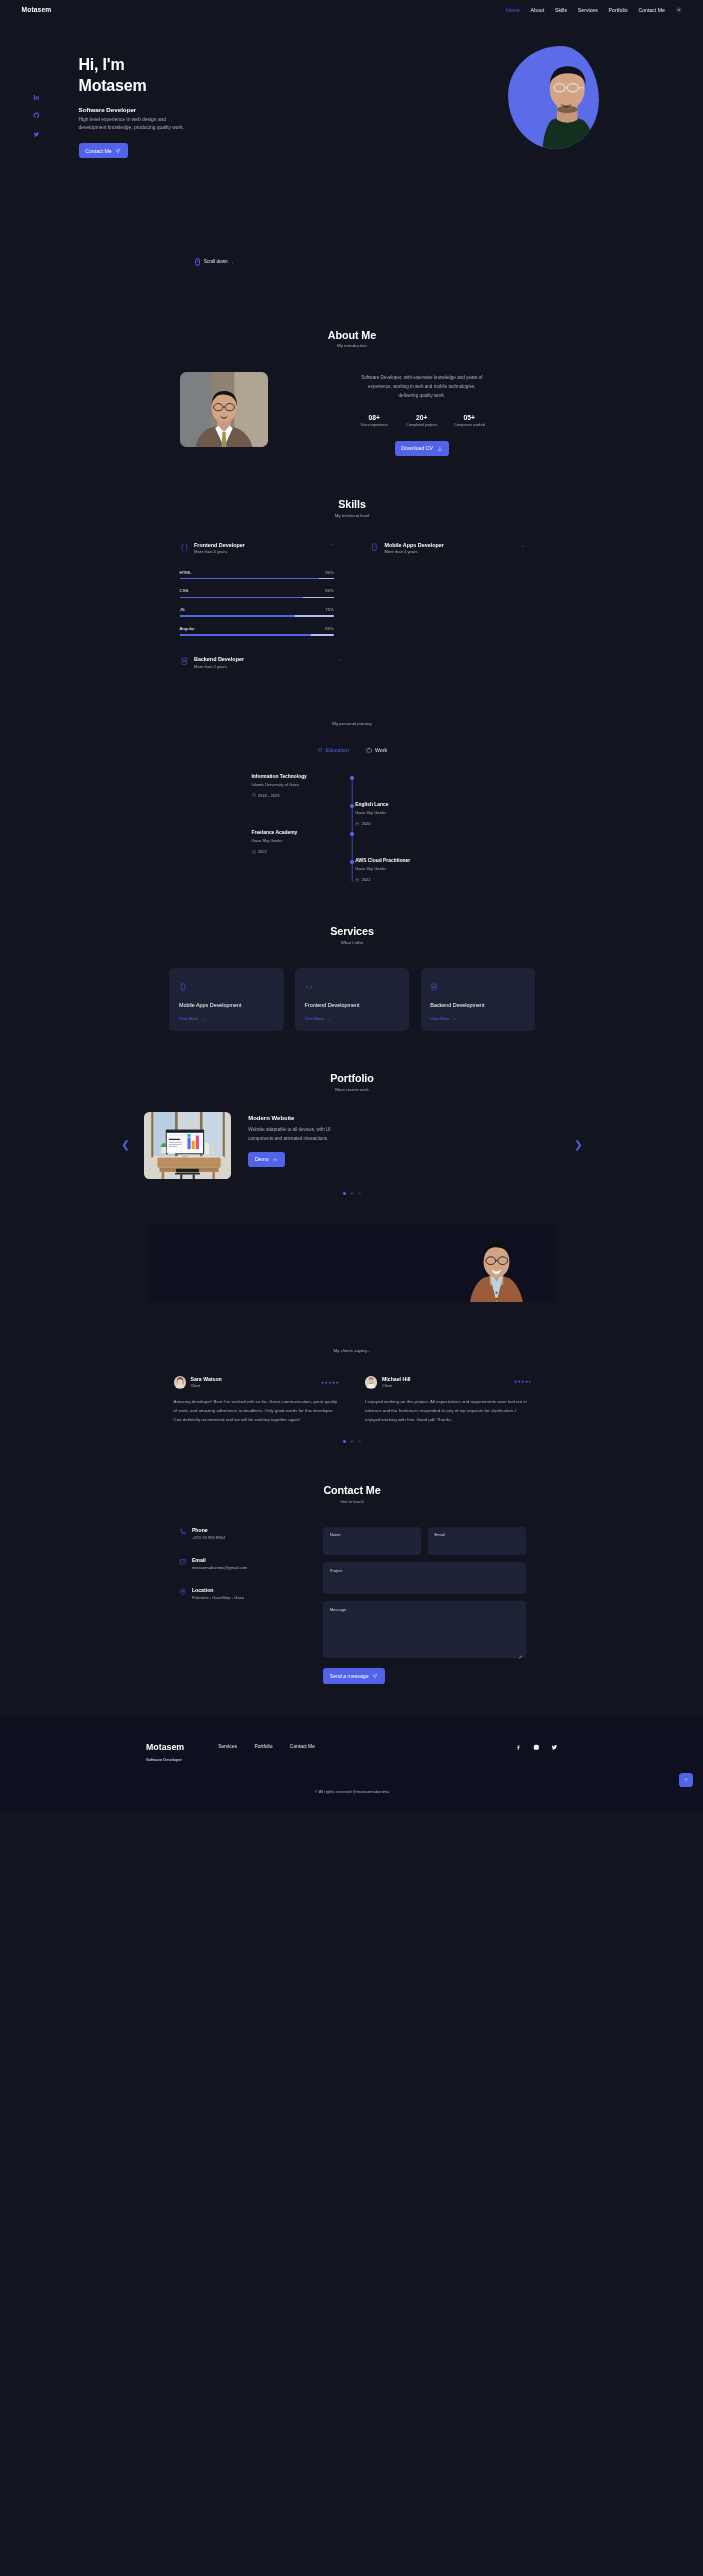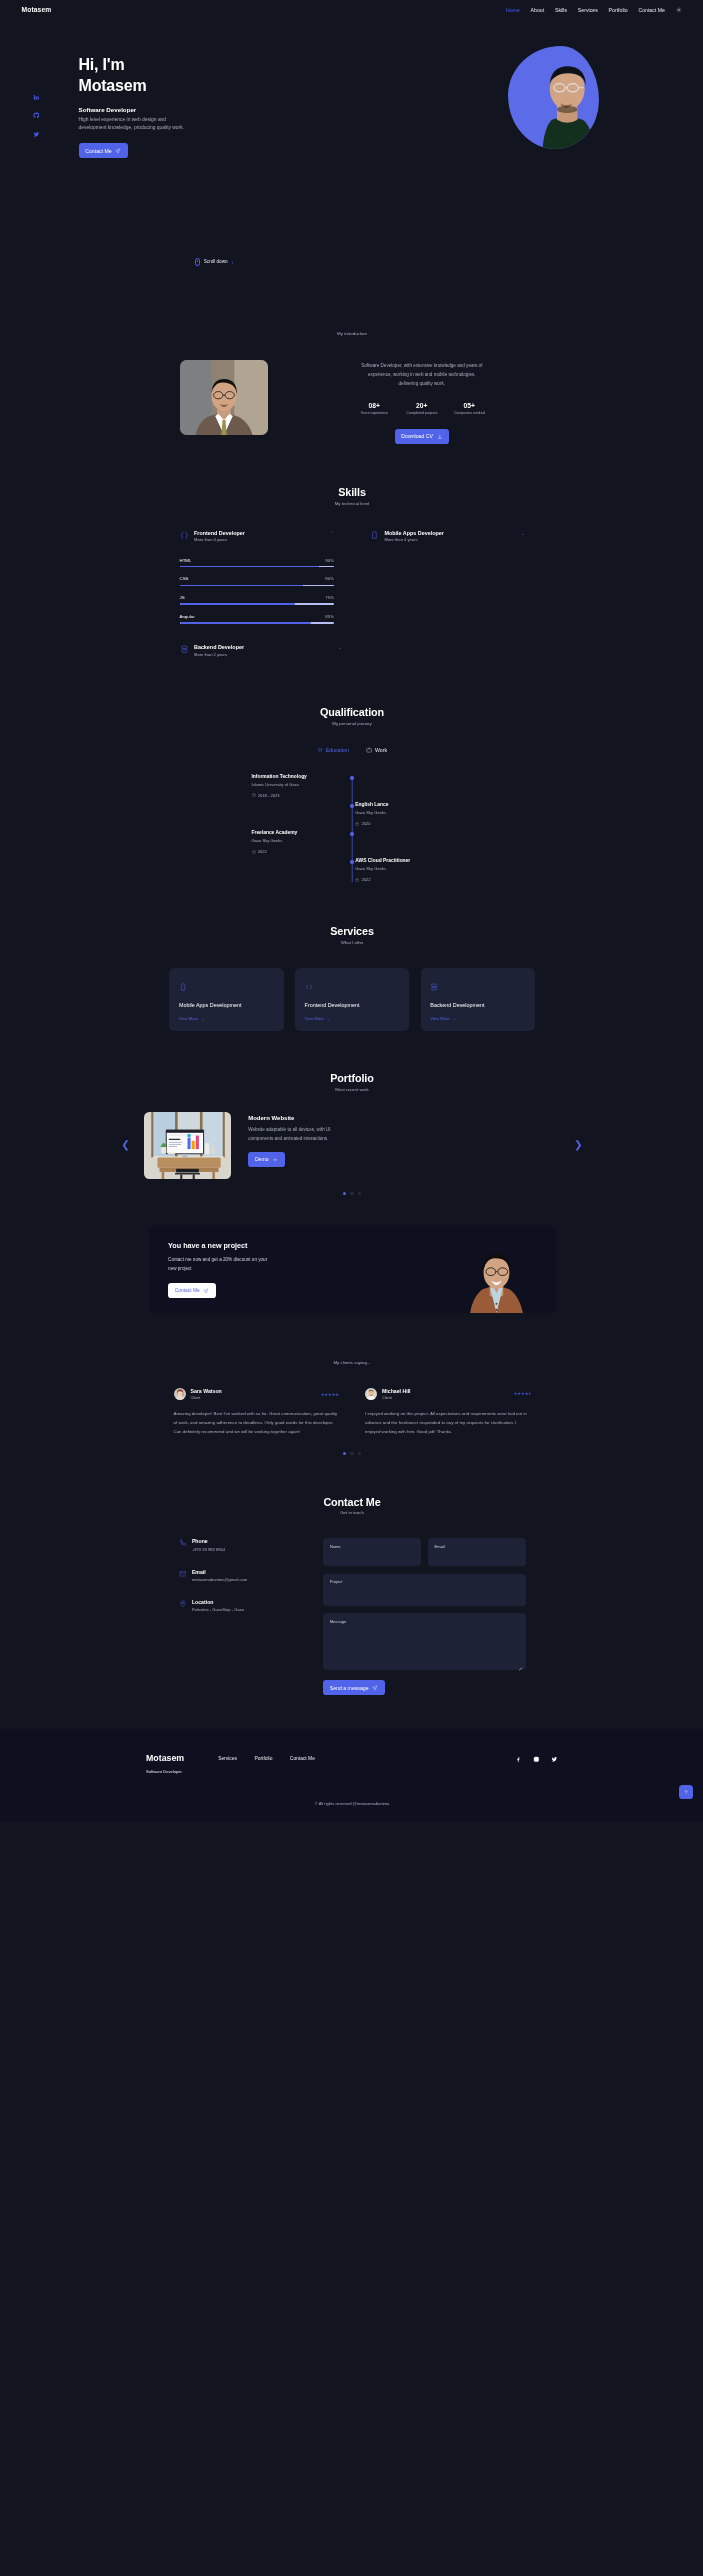--- a/index.html
+++ b/index.html
@@ -277,20 +277,21 @@
       </div>
     </div>
     <div class="scroll-down">
       <div class="mouse"></div>
       <span>Scroll down</span>
       <span class="arw">↓</span>
     </div>
   </div>
 
   <div class="section" id="about">
+    <div class="sec-title">About Me</div>
     <div class="sec-sub">My introduction</div>
     <div class="container">
       <div class="about-grid">
         <div class="about-img">
           <svg viewBox="0 0 170 145" preserveAspectRatio="xMidYMid slice" style="width:100%;height:100%">
             <rect width="170" height="145" fill="#8e8272"></rect>
             <rect x="0" y="0" width="60" height="145" fill="#6f7f92" opacity=".55"></rect>
             <rect x="105" y="0" width="65" height="145" fill="#c7bda8" opacity=".6"></rect>
             <path d="M52 110 C38 120 32 134 30 145 L140 145 C136 130 128 118 114 110 L84 100 Z" fill="#6d5a4c"></path>
             <path d="M72 88 L72 112 Q85 120 98 112 L98 88 Z" fill="#c69a7c"></path>
@@ -423,21 +424,20 @@
               <div class="skill-years">More than 2 years</div>
             </div>
             <span class="skill-chev">⌄</span>
           </div>
         </div>
       </div>
     </div>
   </div>
 
   <div class="section" id="qualification">
-    <div class="sec-title">Qualification</div>
     <div class="sec-sub">My personal journey</div>
     <div class="qual-tabs">
       <div class="qual-tab active">
         <svg viewBox="0 0 24 24">
             <path d="M3 8l9-4 9 4-9 4-9-4z"></path>
             <path d="M7 10.5V16c0 1.5 2.5 3 5 3s5-1.5 5-3v-5.5"></path>
           </svg>
         <span>Education</span>
       </div>
       <div class="qual-tab">
@@ -618,30 +618,20 @@
       <div class="pf-arrow">❯</div>
     </div>
     <div class="pf-dots">
       <div class="dot active"></div>
       <div class="dot"></div>
       <div class="dot"></div>
     </div>
   </div>
 
   <div class="cta">
-    <div class="cta-left">
-      <div class="cta-title">You have a new project</div>
-      <div class="cta-desc">Contact me now and get a 20% discount on your new project</div>
-      <button class="btn-white">
-        <span>Contact Me</span>
-        <svg viewBox="0 0 24 24">
-            <path d="M3 11.5l18-8-8 18-2.2-7.8L3 11.5z"></path>
-          </svg>
-      </button>
-    </div>
     <svg class="cta-img" viewBox="0 0 118 120" preserveAspectRatio="xMidYMax meet">
       <g>
         <path d="M32 74 C18 84 10 104 8 120 L110 120 C106 101 98 83 84 74 L58 66 Z" fill="#9a5c38"></path>
         <path d="M46 66 L46 86 Q58 94 72 86 L72 66 Z" fill="#c79877"></path>
         <path d="M47 72 L59 120 L71 72 L65 68 L59 82 L53 68 Z" fill="#bcd3e0"></path>
         <circle cx="59" cy="102" r="2" fill="#6a3e25"></circle>
         <circle cx="59" cy="114" r="2" fill="#6a3e25"></circle>
         <ellipse cx="59" cy="42" rx="25" ry="31" fill="#d3a483"></ellipse>
         <path d="M34 36 Q35 6 60 6 Q85 7 85 38 Q83 21 70 16 Q49 10 41 21 Q35 27 34 36 Z" fill="#100d0b"></path>
         <ellipse cx="48" cy="40" rx="9.5" ry="7.5" fill="none" stroke="#2a2a2a" stroke-width="1.9"></ellipse>

